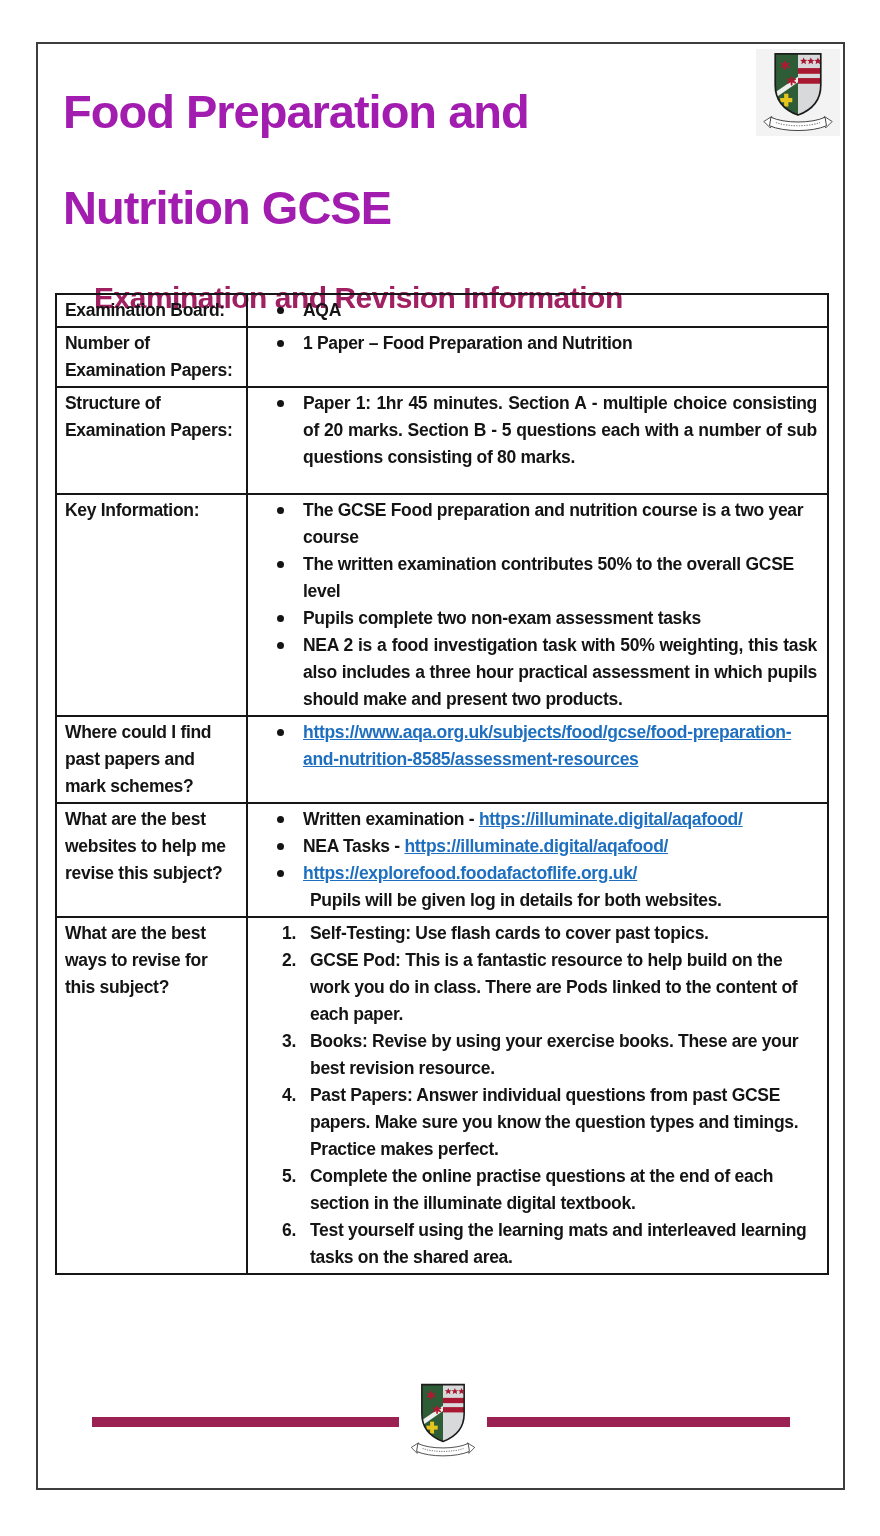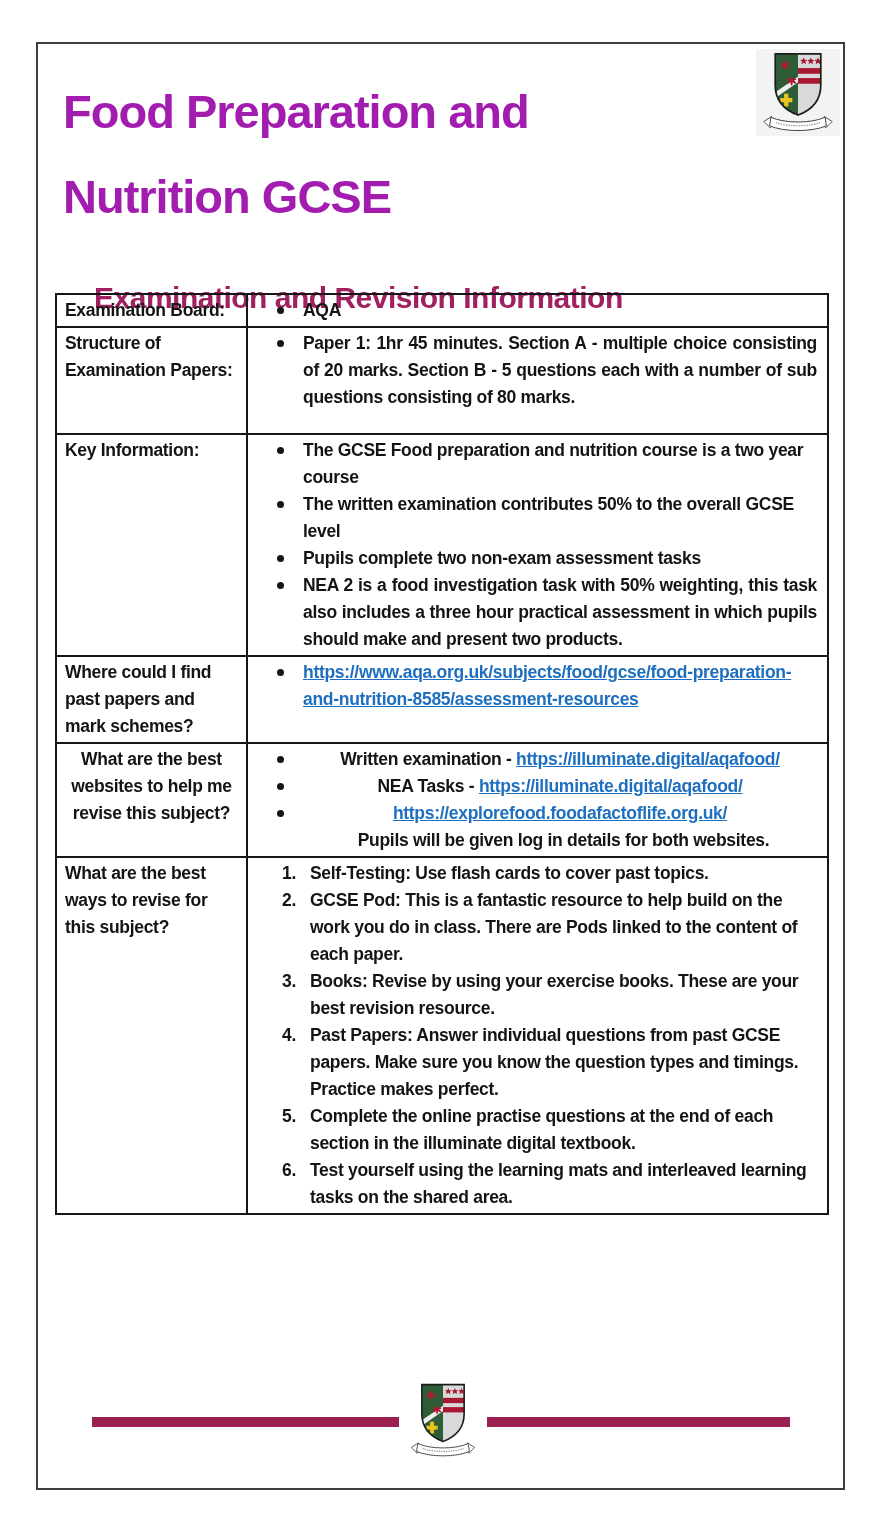--- a/index.html
+++ b/index.html
@@ -51,21 +51,21 @@
   }
   .btxt{padding-left:19px;flex:1;}
   .just{text-align:justify;}
   ol.nums{list-style:none;margin:0;padding:0 0 0 34px;}
   ol.nums li{display:flex;align-items:flex-start;}
   .num{flex:0 0 28px;}
   .ntxt{flex:1;}
   a.lnk, span.lnk{color:#1e6fbf;text-decoration:underline;font-weight:bold;cursor:pointer;}
   .note{padding-left:62px;}
   .r1{height:31px;} .r2{height:56px;} .r3{height:107px;} .r4{height:161px;}
-  .r5{height:85px;} .r6{height:110px;text-align:center;} .r7{height:346px;}
+  .r5{height:85px;} .r6{height:110px;} .r7{height:346px;}
 </style>
 </head>
 <body>
 
 <svg width="0" height="0" style="position:absolute">
   <defs>
     <clipPath id="shieldClip">
       <path d="M18,4 H82 V48 Q82,78 50,90 Q18,78 18,48 Z"></path>
     </clipPath>
     <symbol id="crest" viewBox="0 0 100 118">
@@ -104,32 +104,43 @@
 
 <div class="page-border"></div>
 
 <div class="crest-box-top">
   <svg width="72" height="84" viewBox="0 0 100 118">
       <use href="#crest"></use>
     </svg>
 </div>
 
 <div class="title-line" style="top:84px">Food Preparation and</div>
-<div class="title-line" style="top:169px">Nutrition GCSE</div>
+<div class="title-line" style="top:180px">Nutrition GCSE</div>
 <div class="subtitle">Examination and Revision Information</div>
 
 <table class="info">
   <tbody>
       <tr class="r1">
     <td class="lbl">Examination Board:</td>
     <td class="cnt">
       <ul class="bullets">
         <li>
           <span class="dot"></span>
           <span class="btxt">AQA</span>
+        </li>
+      </ul>
+    </td>
+  </tr>
+  <tr class="r2">
+    <td class="lbl">Number of Examination Papers:</td>
+    <td class="cnt">
+      <ul class="bullets">
+        <li>
+          <span class="dot"></span>
+          <span class="btxt">1 Paper – Food Preparation and Nutrition</span>
         </li>
       </ul>
     </td>
   </tr>
   <tr class="r3">
     <td class="lbl">Structure of Examination Papers:</td>
     <td class="cnt">
       <ul class="bullets">
         <li>
           <span class="dot"></span>

